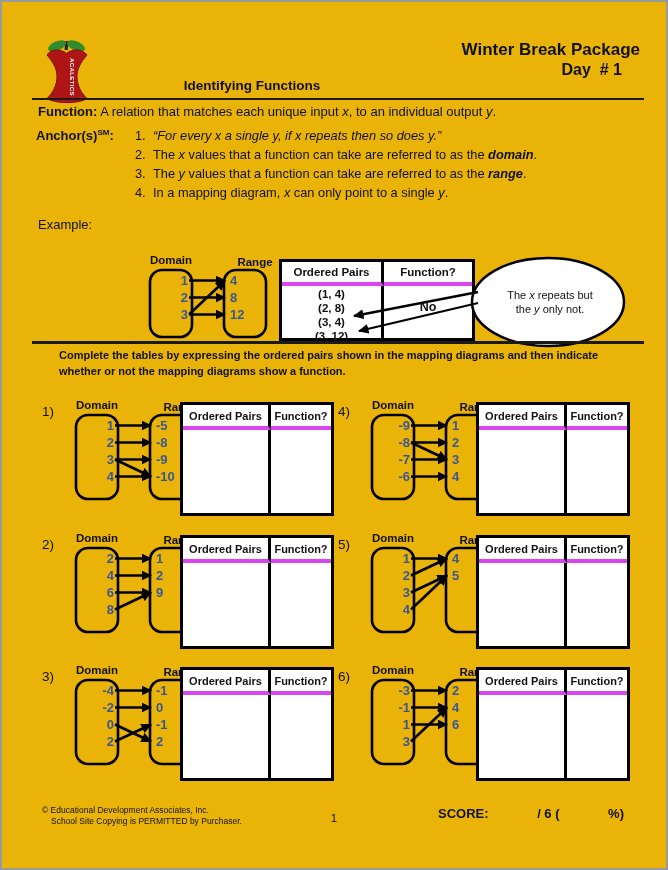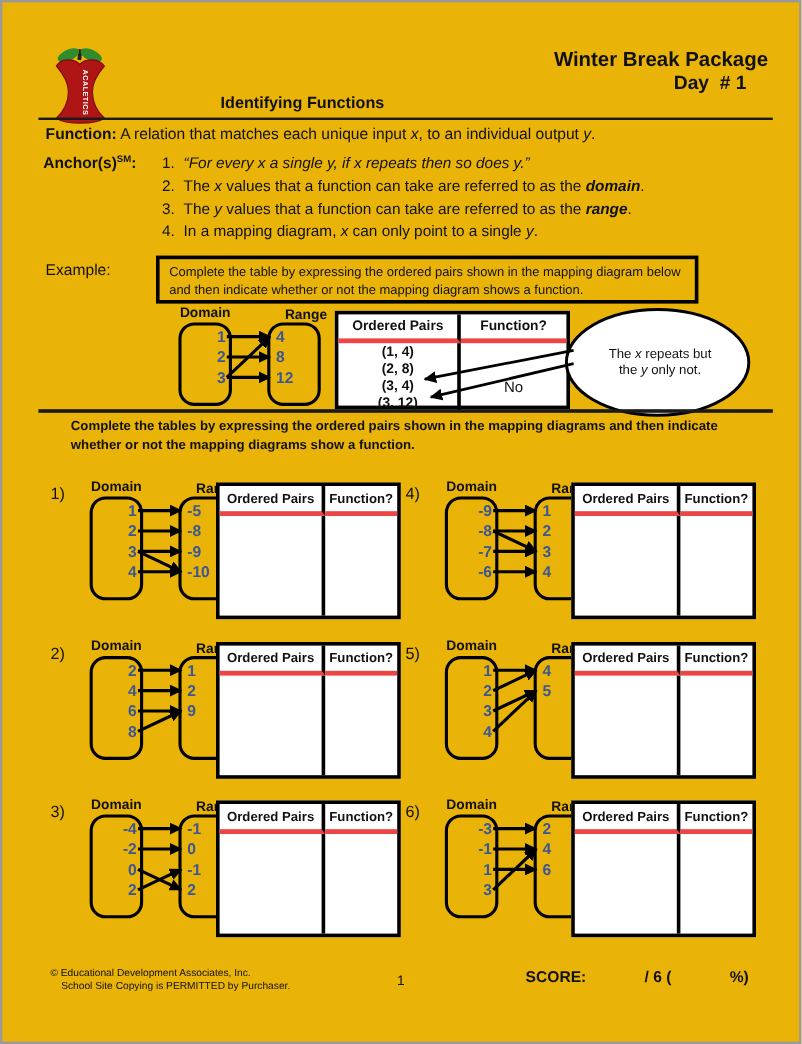--- a/index.html
+++ b/index.html
@@ -28,25 +28,25 @@
   .anchor-num{display:inline-block;width:18px;}
 
   
   .example-label{left:36px;top:215px;font-size:13px;}
   .ex-box{left:128px;top:211px;width:452px;height:40px;border:3px solid #000;
           font-size:10.8px;line-height:15px;padding:4px 8px;box-sizing:border-box;}
   .mapdg{display:block;}
   .ex-dg{left:136px;top:251px;}
 
   .anstable{border:3px solid #000;background:#fff;display:grid;box-sizing:border-box;}
-  .anstable .th{border-bottom:4px solid #ef4444;font-weight:bold;display:flex;align-items:center;justify-content:center;}
+  .anstable .th{border-bottom:4px solid #d946ef;font-weight:bold;display:flex;align-items:center;justify-content:center;}
   .anstable .c1{border-right:3px solid #000;}
   .ex-table{left:277px;top:257px;width:196px;height:82px;grid-template-columns:1fr 88px;grid-template-rows:24px 1fr;font-size:11.5px;}
   .ex-pairs{text-align:center;font-weight:bold;font-size:11.5px;line-height:14px;padding-top:1px;}
-  .ex-func{display:flex;justify-content:center;align-items:flex-start;padding-top:30px;font-weight:normal;font-size:12.5px;}
+  .ex-func{display:flex;justify-content:center;align-items:flex-start;padding-top:14px;font-weight:bold;font-size:12.5px;}
 
   .callout-svg{left:268px;top:248px;}
   .callout-text{left:486px;top:286px;width:124px;text-align:center;font-size:11px;line-height:14px;}
 
   
   .instructions{left:57px;top:345px;width:562px;font-weight:bold;font-size:11px;line-height:16px;}
   .problem{position:absolute;width:300px;height:128px;}
   .pnum{position:absolute;left:2px;top:6px;font-size:13.5px;}
   .problem .mapdg{position:absolute;left:24px;top:0;}
   .problem .anstable{position:absolute;left:140px;top:4px;width:154px;height:114px;
@@ -99,21 +99,20 @@
     <span class="anchor-num">2.</span><span>The </span><span class="i">x</span><span> values that a function can take are referred to as the </span><span class="bi">domain</span><span>.</span>
   </div>
   <div class="abs anchor-item" style="top:164px;">
     <span class="anchor-num">3.</span><span>The </span><span class="i">y</span><span> values that a function can take are referred to as the </span><span class="bi">range</span><span>.</span>
   </div>
   <div class="abs anchor-item" style="top:183px;">
     <span class="anchor-num">4.</span><span>In a mapping diagram, </span><span class="i">x</span><span> can only point to a single </span><span class="i">y</span><span>.</span>
   </div>
 
   <div class="abs example-label">Example:</div>
-  <div class="abs ex-box">Complete the table by expressing the ordered pairs shown in the mapping diagram below and then indicate whether or not the mapping diagram shows a function.</div>
 
   <svg class="abs mapdg ex-dg" viewBox="0 0 152 90" width="152" height="90">
       <defs>
         <marker id="ah1" markerWidth="11" markerHeight="10" refX="9.5" refY="5" orient="auto" markerUnits="userSpaceOnUse">
           <path d="M0,0 L10.5,5 L0,10 Z" fill="#000"></path>
         </marker>
       </defs>
       <text x="33" y="11" text-anchor="middle" class="dg-label">Domain</text>
       <text x="117" y="13" text-anchor="middle" class="dg-label">Range</text>
       <rect x="12" y="17" width="42" height="67" rx="12" ry="12" class="dg-box"></rect>

